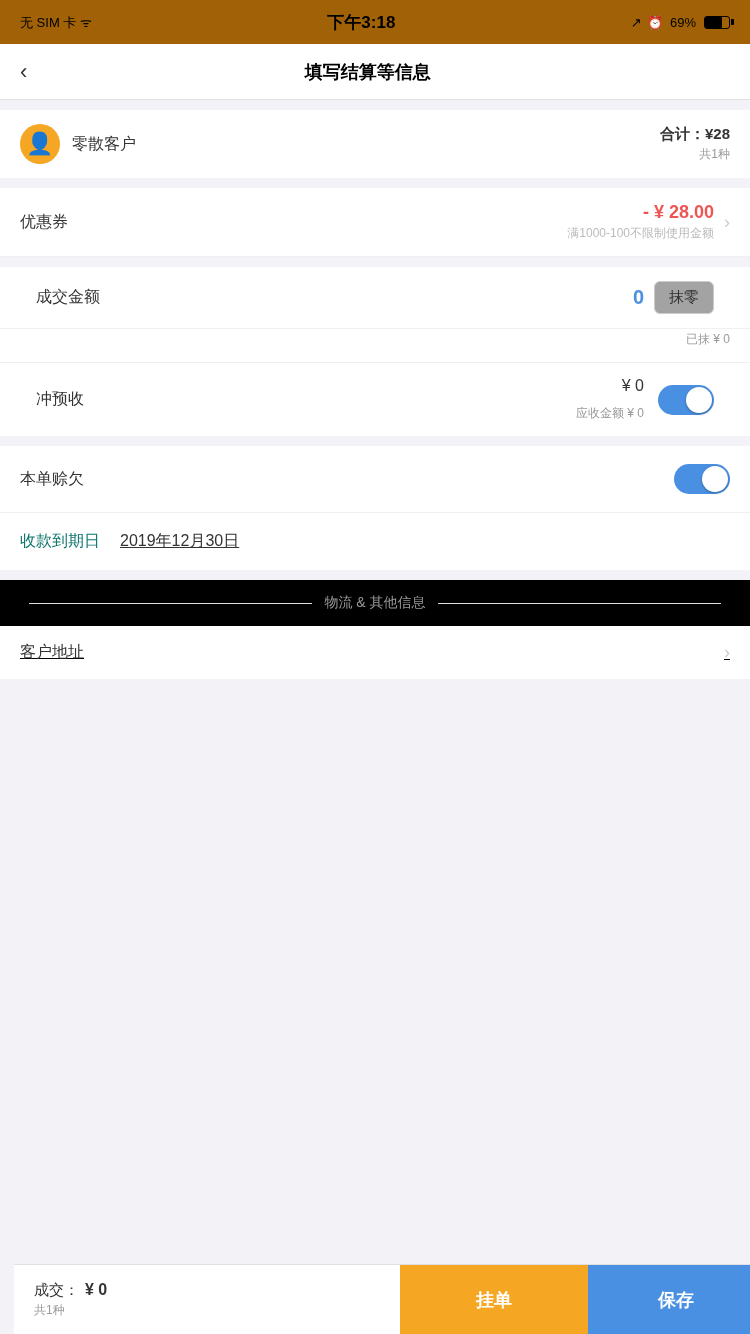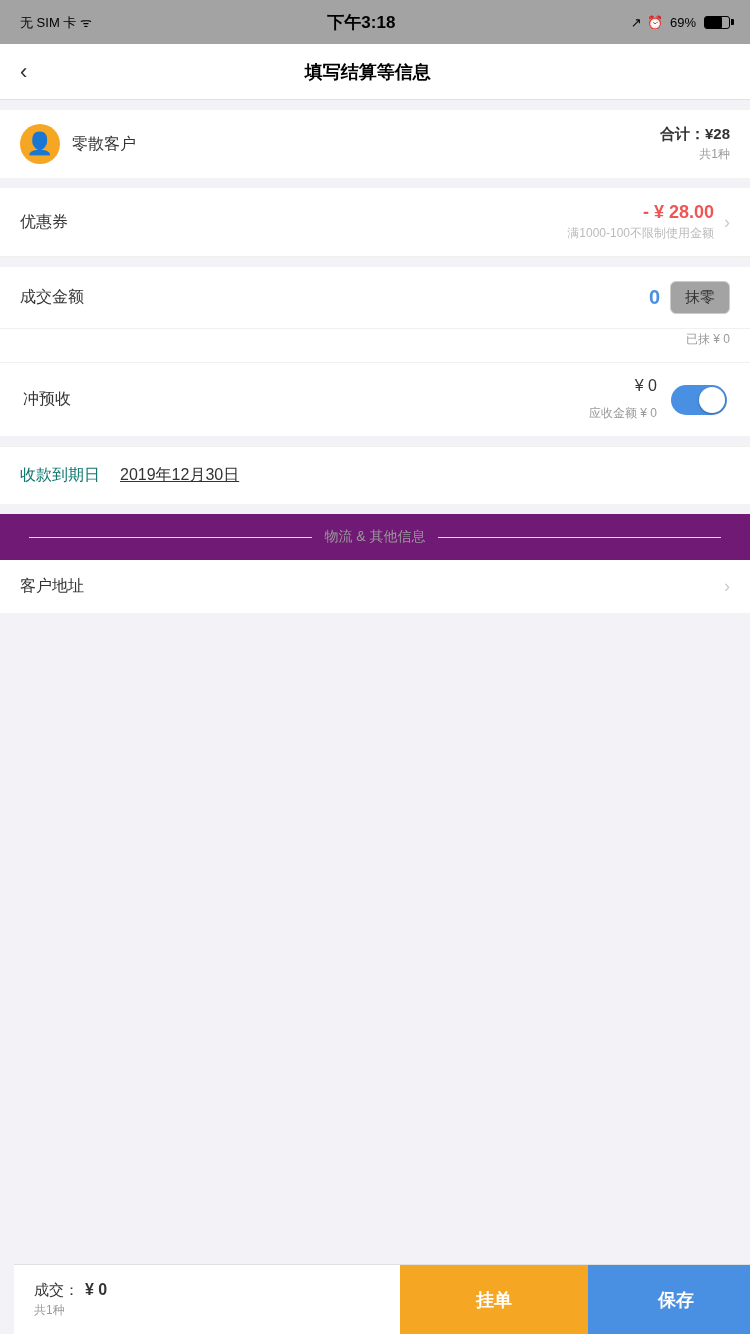--- a/index.html
+++ b/index.html
@@ -9,21 +9,21 @@
       background: #f2f2f7;
       width: 750px;
       min-height: 1334px;
       position: relative;
       overflow-x: hidden;
     }
 
     
     .status-bar {
       height: 44px;
-      background: #a3a3a3;
+      background: #a16207;
       display: flex;
       align-items: center;
       justify-content: space-between;
       padding: 0 20px;
       font-size: 14px;
       font-weight: 500;
     }
     .status-left { font-size: 13px; color: #000; display: flex; align-items: center; gap: 8px; }
     .status-center { font-size: 17px; font-weight: 600; color: #000; }
     .status-right { display: flex; align-items: center; gap: 6px; font-size: 13px; color: #000; }
@@ -105,21 +105,21 @@
     .coupon-discount { font-size: 18px; color: #e55; font-weight: 600; display: block; text-align: right; }
     .coupon-desc { font-size: 12px; color: #bbb; display: block; text-align: right; margin-top: 2px; }
     .chevron-right { color: #ccc; font-size: 18px; margin-left: 4px; }
 
     
     .amount-section {
       background: #fff;
       margin-bottom: 10px;
     }
     .amount-row {
-      padding: 14px 20px;
+      padding: 14px 36px;
       display: flex;
       align-items: center;
       justify-content: space-between;
       border-bottom: 1px solid #f0f0f0;
       gap: 39px;
     }
     .amount-label { font-size: 16px; color: #333; }
     .amount-right { display: flex; align-items: center; gap: 10px; }
     .amount-value { font-size: 20px; color: #4a90e2; font-weight: 600; }
     .round-btn {
@@ -128,21 +128,21 @@
       padding: 6px 14px;
       font-size: 15px;
       color: #333;
       background: #a3a3a3;
       cursor: pointer;
     }
     .amount-sub { font-size: 12px; color: #999; text-align: center; margin-top: 14px; }
 
     
     .pre-row {
-      padding: 14px 23px;
+      padding: 14px 36px;
       display: flex;
       align-items: center;
       justify-content: space-between;
     }
     .pre-label { font-size: 16px; color: #333; }
     .pre-right { display: flex; align-items: center; gap: 14px; }
     .pre-amounts { text-align: right; }
     .pre-amount-val { font-size: 16px; color: #333; display: block; }
     .pre-amount-sub { font-size: 12px; color: #999; display: block; margin-top: 10px; }
 
@@ -183,21 +183,21 @@
       display: flex;
       align-items: center;
       background: #fff;
       border-top: 1px solid #f0f0f0;
     }
     .due-label { font-size: 16px; color: #0f766e; margin-right: 20px; }
     .due-value { font-size: 16px; color: #333; text-decoration: underline; }
 
     
     .info-sep {
-      background: #701a75;
+      background: #000000;
       padding: 14px 29px;
       text-align: center;
     }
     .info-sep-line {
       display: flex;
       align-items: center;
       gap: 12px;
     }
     .info-sep-text { font-size: 14px; color: #999; white-space: nowrap; }
     .sep-line { flex: 1; height: 1px; background: #ddd; }
@@ -205,20 +205,21 @@
     
     .address-section {
       background: #fff;
       margin-bottom: 10px;
     }
     .address-row {
       padding: 16px 20px;
       display: flex;
       align-items: flex-start;
       justify-content: space-between;
+      text-decoration: underline;
     }
     .address-label { font-size: 16px; color: #333; margin-right: 20px; flex-shrink: 0; }
     .address-value { font-size: 15px; color: #333; flex: 1; }
     .address-chevron { color: #ccc; font-size: 18px; }
 
     
     .bottom-footer {
       position: fixed;
       bottom: 0;
       left: 14px;
@@ -333,20 +334,24 @@
       <div class="pre-amounts">
         <span class="pre-amount-val">¥ 0</span>
         <span class="pre-amount-sub">应收金额 ¥ 0</span>
       </div>
       <div class="toggle-switch"></div>
     </div>
   </div>
 </div>
 
 <div class="credit-section">
+  <div class="credit-row">
+    <span class="credit-label">本单赊欠</span>
+    <div class="toggle-switch"></div>
+  </div>
   <div class="due-row">
     <span class="due-label">收款到期日</span>
     <span class="due-value">2019年12月30日</span>
   </div>
 </div>
 
 <div class="info-sep">
   <div class="info-sep-line">
     <div class="sep-line"></div>
     <span class="info-sep-text">物流 &amp; 其他信息</span>

